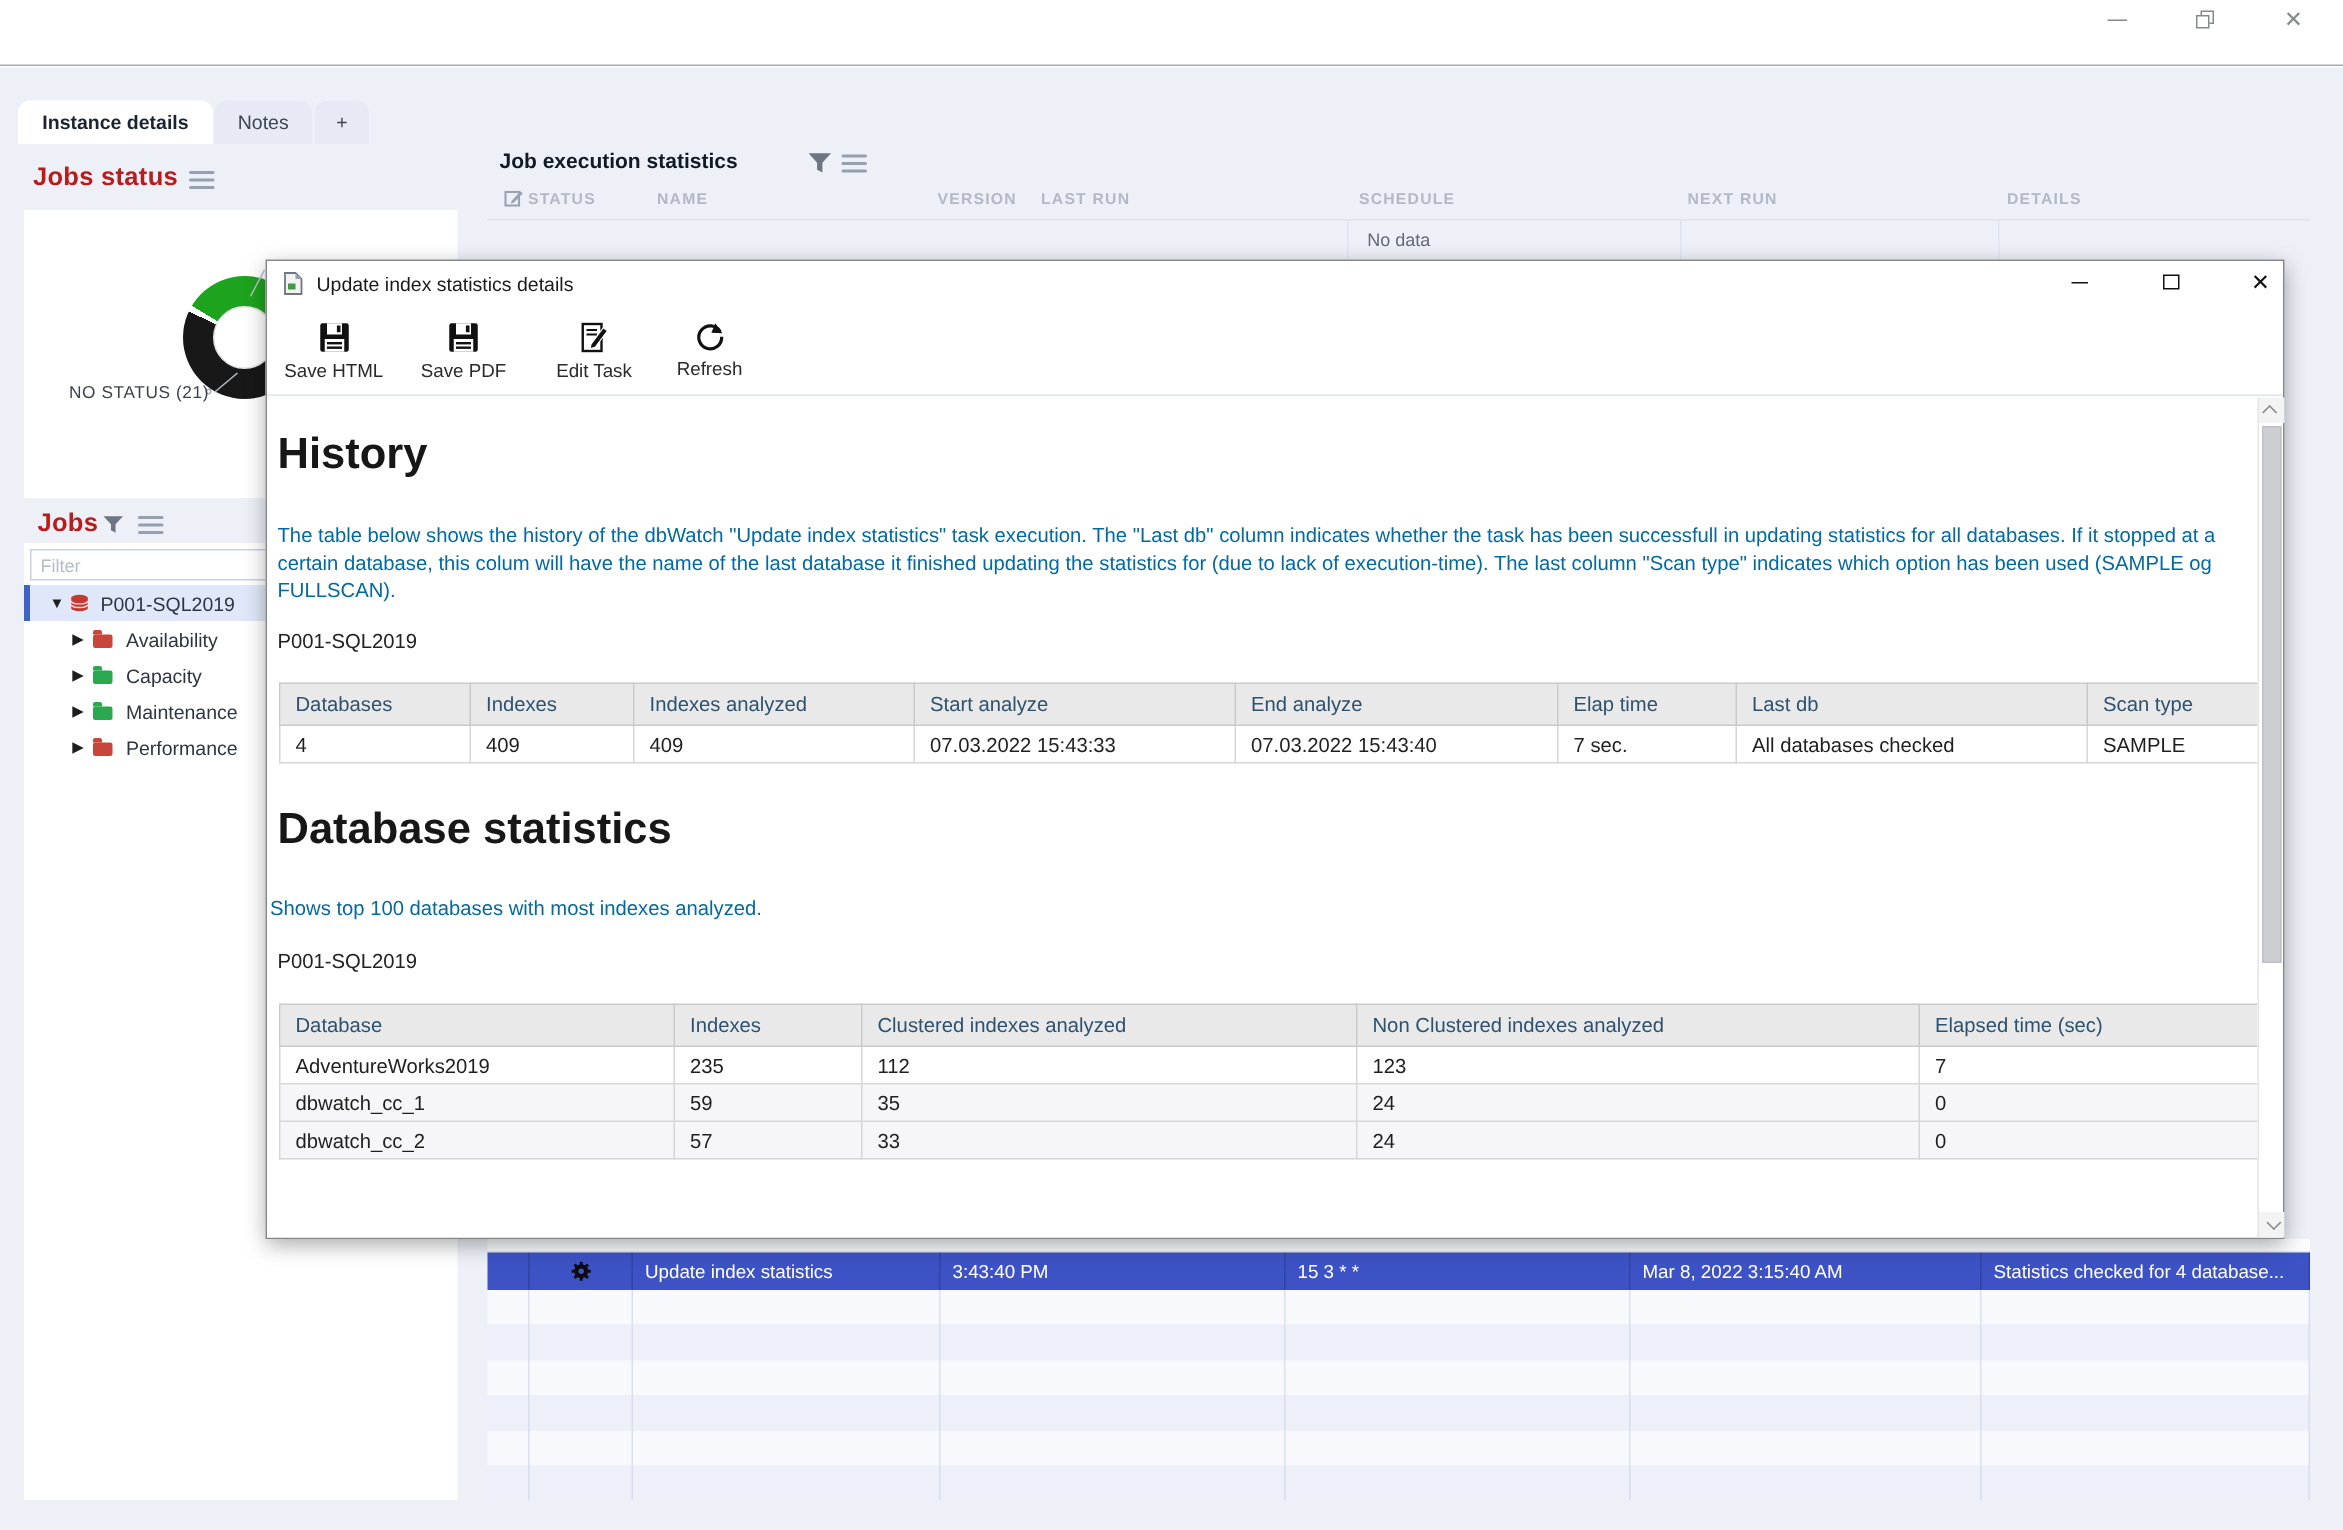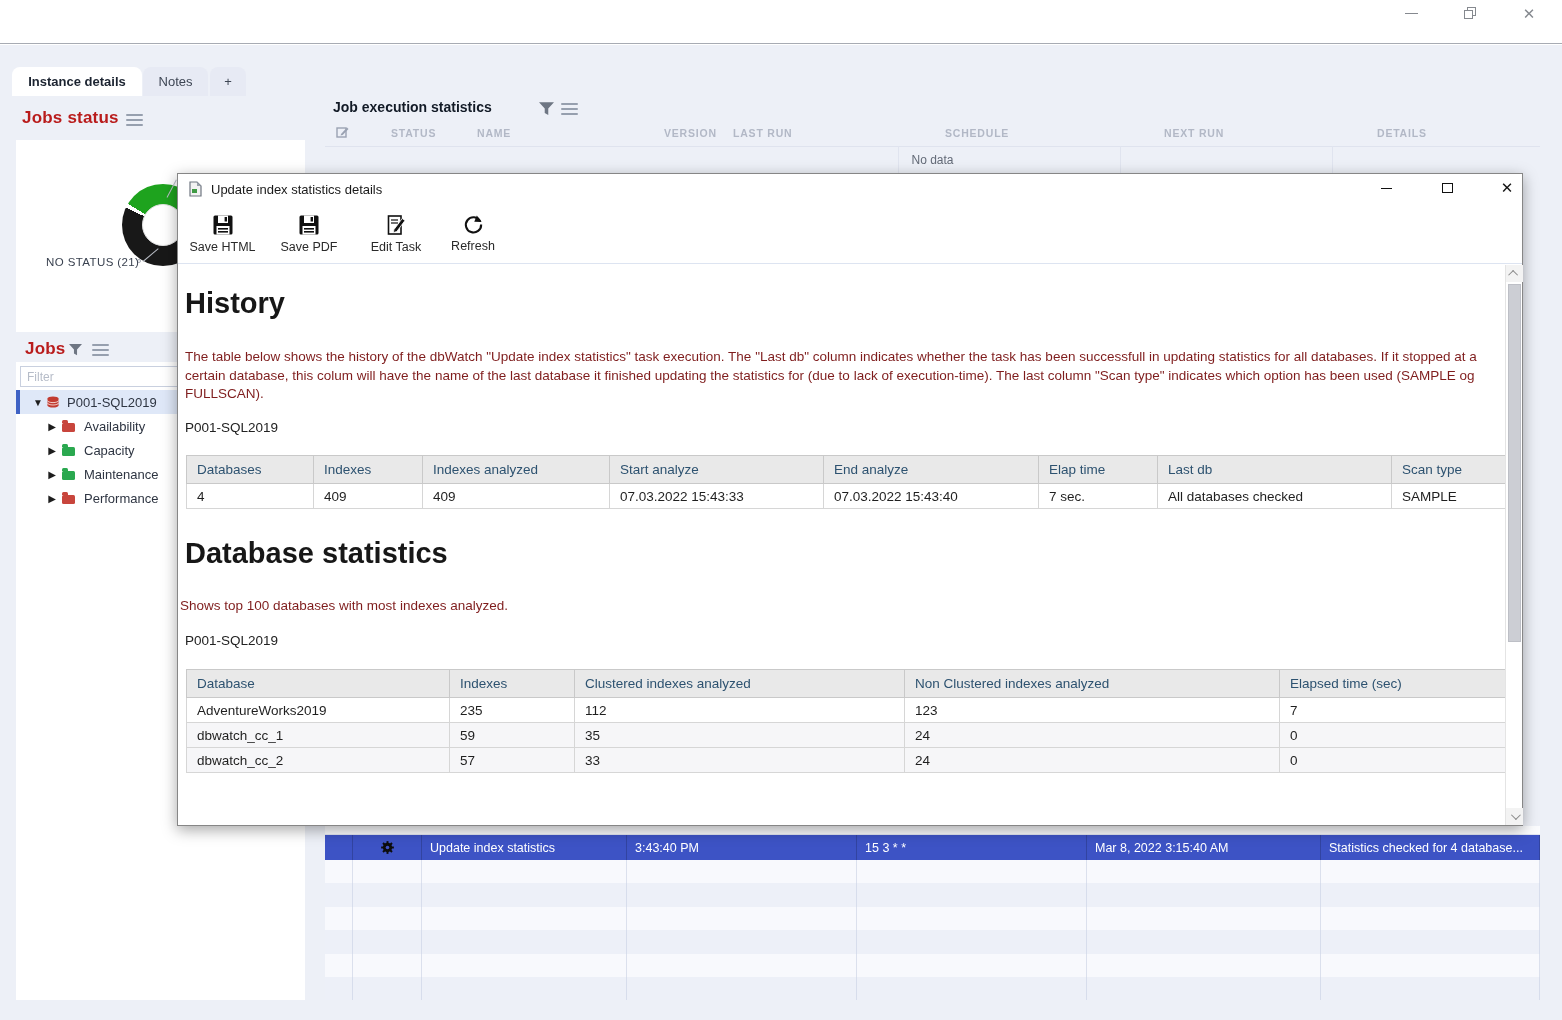--- a/index.html
+++ b/index.html
@@ -42,21 +42,21 @@
   .tree-row { left:16px; width:289px; height:24px; display:flex; align-items:center; font-size:13px; color:#2e3542; cursor:pointer; }
   .tree-row.selected { background:#dfe8f8; border-left:4px solid #3f62c4; }
   .tw { font-size:10px; color:#1d1d1d; width:12px; text-align:center; }
   .folder { position:relative; width:13px; height:9px; border-radius:1.5px; margin-top:2px; }
   .folder::before { content:""; position:absolute; left:0; top:-2.5px; width:6px; height:3px; border-radius:1.5px 1.5px 0 0; background:inherit; }
   .folder.red { background:#c8453c; } .folder.red::before{ background:#c8453c; }
   .folder.green { background:#2aa84f; } .folder.green::before{ background:#2aa84f; }
 
   
   .jx-title { font-size:14px; font-weight:bold; color:#121a26; }
-  .col-h { font-size:10.5px; font-weight:bold; color:#b2b8c6; letter-spacing:.8px;margin-left:39px; }
+  .col-h { font-size:10.5px; font-weight:bold; color:#b2b8c6; letter-spacing:.8px; }
   .funnel { display:inline-block; }
   .nodata { font-size:12px; color:#636a77; }
   .vsep { width:1px; background:#e0e4ef; }
 
   
   .grid-row { display:grid; grid-template-columns:28px 69px 205px 230px 230px 234px 1fr; }
   .grid-row > div { border-right:1px solid rgba(203,210,229,.65); display:flex; align-items:center; }
   .sel-row { background:#3d53c5; color:#fff; font-size:12.5px; }
   .sel-row > div { border-right:1px solid rgba(0,0,0,.18); padding-left:8px; overflow:hidden; white-space:nowrap; }
   .stripe-a { background:#f8f9fd; } .stripe-b { background:#edf0f8; }
@@ -66,21 +66,21 @@
   .dlg-title { font-size:13px; color:#1a1a1a; }
   .dlg-btn { width:34px; height:22px; display:flex; align-items:center; justify-content:center; color:#111; cursor:pointer; }
   .dlg-min { width:11px; border-top:1.4px solid #111; }
   .dlg-max { width:11px; height:10px; border:1.4px solid #111; }
   .dlg-x { font-size:15px; }
   .tool-btn { display:flex; flex-direction:column; align-items:center; gap:4px; cursor:pointer; }
   .tool-btn span { font-size:12.5px; color:#2a2a2a; }
   .toolbar-sep { border-bottom:1px solid #dde4f1; }
 
   .doc-h1 { font-size:29px; font-weight:bold; color:#171717; font-family:"Liberation Sans",sans-serif; }
-  .doc-p { font-size:13.5px; line-height:18.6px; color:#7f1d1d; }
+  .doc-p { font-size:13.5px; line-height:18.6px; color:#0369a1; }
   .doc-small { font-size:13.5px; color:#222; }
 
   table.rpt { border-collapse:collapse; table-layout:fixed; font-size:13.5px; }
   table.rpt th { background:#e9e9e9; color:#2d5270; font-weight:normal; text-align:left; padding:5px 10px; border:1px solid #c9c9c9; height:28px; }
   table.rpt td { color:#1f1f1f; padding:3px 10px; border:1px solid #d6d6d6; height:25px; }
   table.rpt tr.alt td { background:#f6f6f8; }
 
   
   .sb { background:#fff; border-left:1px solid #e4e4e4; }
   .sb-box { width:17px; height:17px; display:flex; align-items:center; justify-content:center; background:#f3f3f3; cursor:pointer; }

